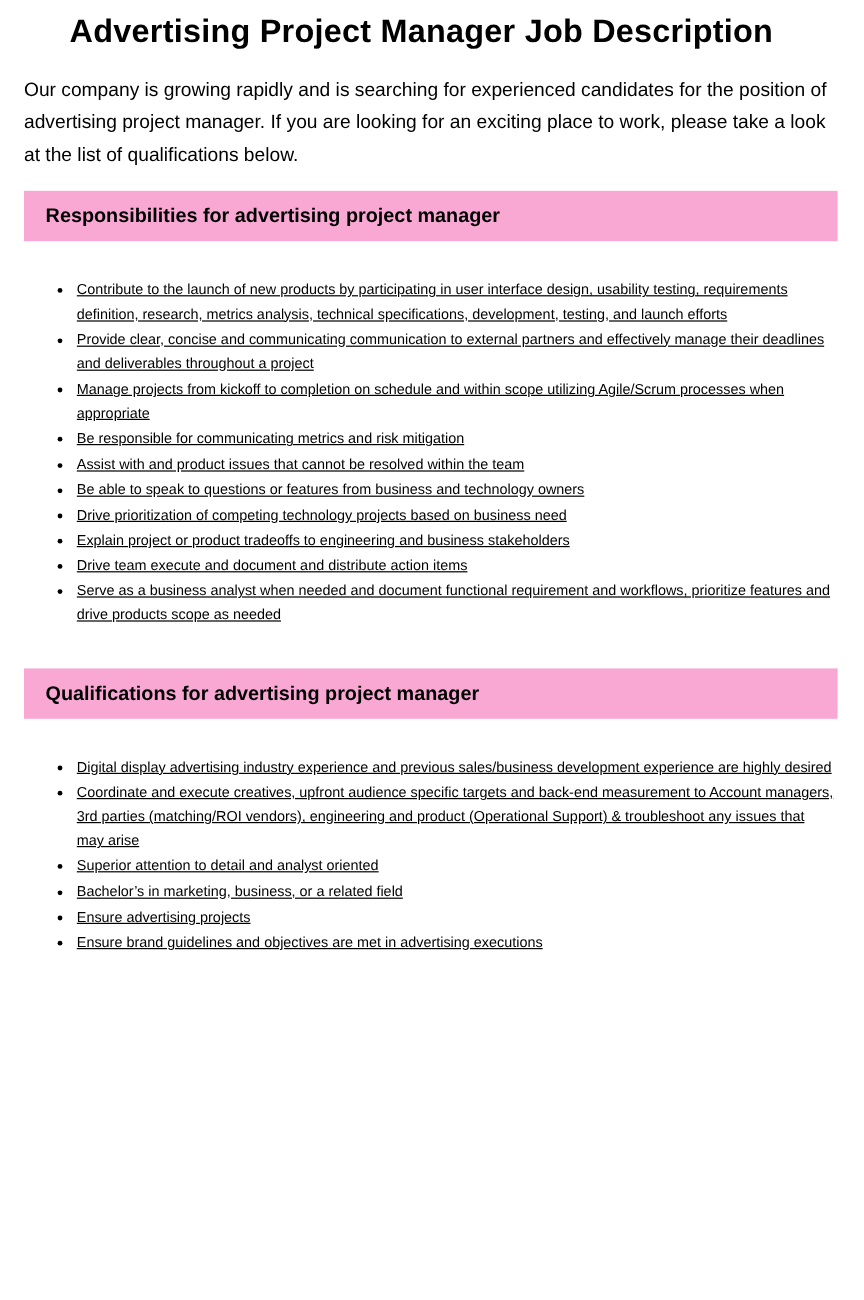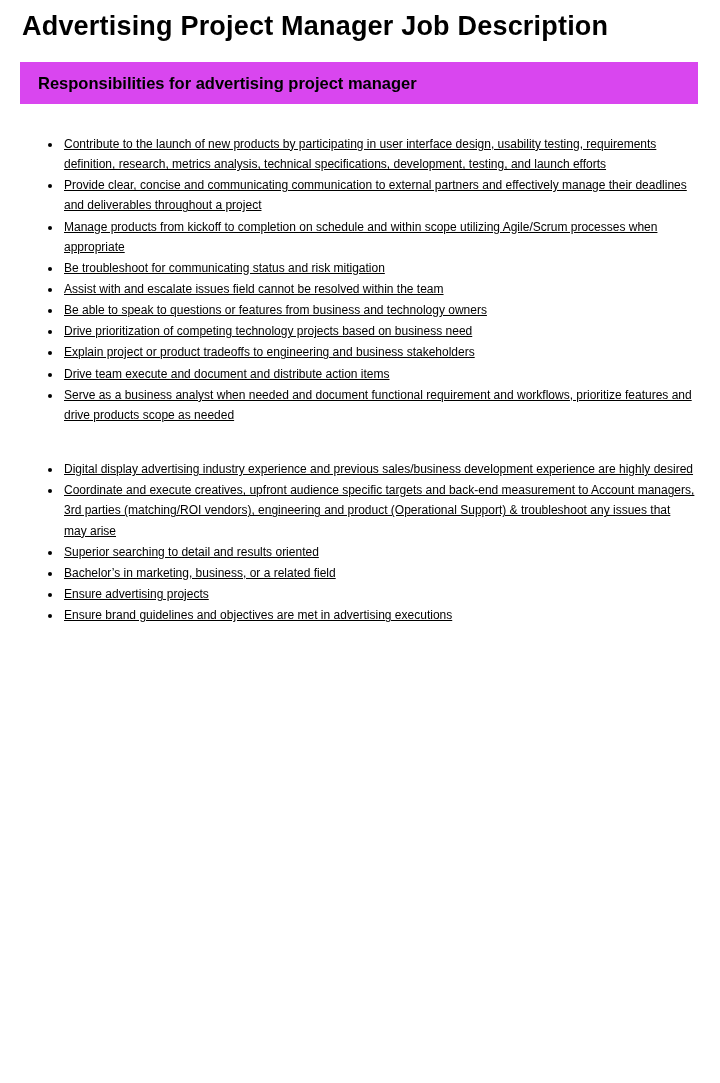--- a/index.html
+++ b/index.html
@@ -16,30 +16,31 @@
   .page {
     padding: 6px 22px 0 20px;
   }
   .doc-title {
     font-size: 27px;
     font-weight: bold;
     letter-spacing: 0.2px;
     padding: 4px 0 16px 2px;
     line-height: 1.25;
     white-space: nowrap;
+    margin-left: 36px;
   }
   .intro {
     font-size: 16px;
     line-height: 1.7;
     padding: 2px 0 14px 0;
     max-width: 678px;
   }
   .section { margin-top: 2px; }
   .section-heading {
-    background: #d946ef;
+    background: #f9a8d4;
     font-size: 16.5px;
     font-weight: bold;
     padding: 12px 18px 12px 18px;
     line-height: 1.1;
     width: 678px;
   }
   .bullet-list {
     list-style: disc;
     margin: 30px 0 34px 0;
     padding-left: 42px;
@@ -53,43 +54,45 @@
     padding-left: 2px;
   }
 </style>
 </head>
 <body>
 
 <div class="page">
 
   <h1 class="doc-title">Advertising Project Manager Job Description</h1>
 
+  <p class="intro">Our company is growing rapidly and is searching for experienced candidates for the position of advertising project manager. If you are looking for an exciting place to work, please take a look at the list of qualifications below.</p>
 
   <div class="section">
     <div class="section-heading">Responsibilities for advertising project manager</div>
     <ul class="bullet-list">
 
     <li>Contribute to the launch of new products by participating in user interface design, usability testing, requirements definition, research, metrics analysis, technical specifications, development, testing, and launch efforts</li>
         <li>Provide clear, concise and communicating communication to external partners and effectively manage their deadlines and deliverables throughout a project</li>
-        <li>Manage products from kickoff to completion on schedule and within scope utilizing Agile/Scrum processes when appropriate</li>
-        <li>Be troubleshoot for communicating status and risk mitigation</li>
-        <li>Assist with and escalate issues field cannot be resolved within the team</li>
+        <li>Manage projects from kickoff to completion on schedule and within scope utilizing Agile/Scrum processes when appropriate</li>
+        <li>Be responsible for communicating metrics and risk mitigation</li>
+        <li>Assist with and product issues that cannot be resolved within the team</li>
         <li>Be able to speak to questions or features from business and technology owners</li>
         <li>Drive prioritization of competing technology projects based on business need</li>
         <li>Explain project or product tradeoffs to engineering and business stakeholders</li>
         <li>Drive team execute and document and distribute action items</li>
         <li>Serve as a business analyst when needed and document functional requirement and workflows, prioritize features and drive products scope as needed</li>
       </ul>
   </div>
 
   <div class="section">
+    <div class="section-heading">Qualifications for advertising project manager</div>
     <ul class="bullet-list">
 
     <li>Digital display advertising industry experience and previous sales/business development experience are highly desired</li>
         <li>Coordinate and execute creatives, upfront audience specific targets and back-end measurement to Account managers, 3rd parties (matching/ROI vendors), engineering and product (Operational Support) &amp; troubleshoot any issues that may arise</li>
-        <li>Superior searching to detail and results oriented</li>
+        <li>Superior attention to detail and analyst oriented</li>
         <li>Bachelor’s in marketing, business, or a related field</li>
         <li>Ensure advertising projects</li>
         <li>Ensure brand guidelines and objectives are met in advertising executions</li>
       </ul>
   </div>
 
 </div>
 
 </body></html>

